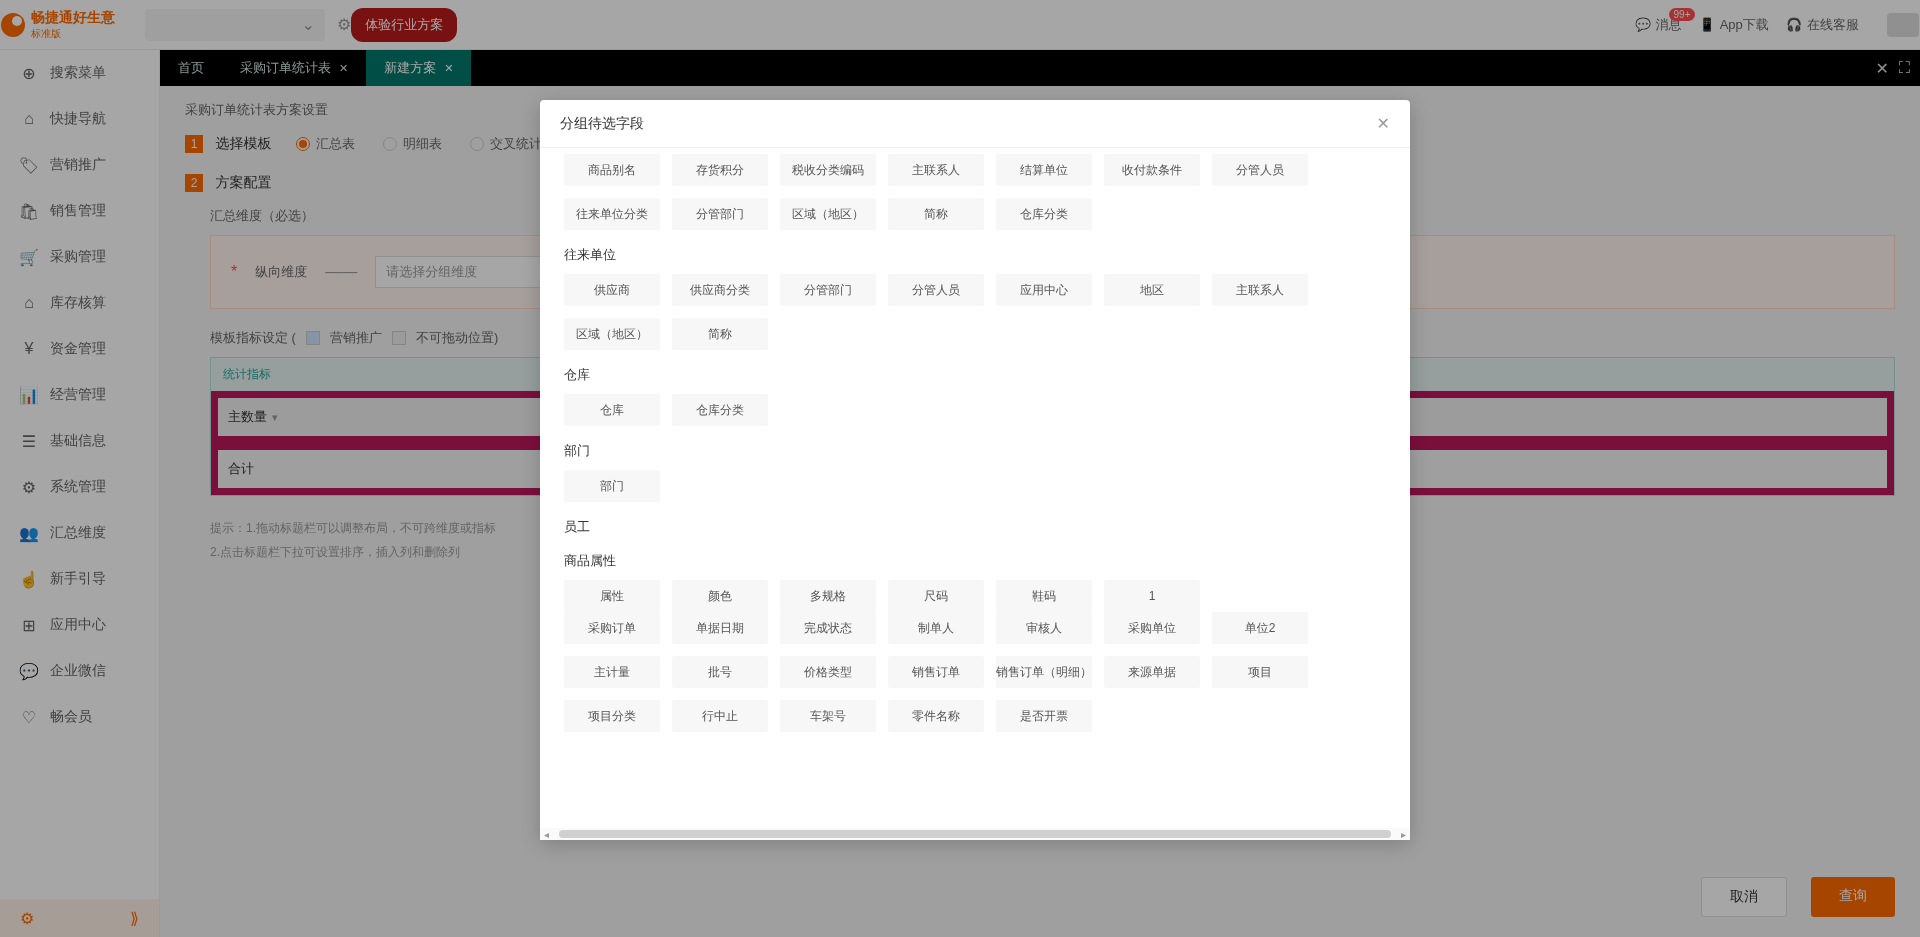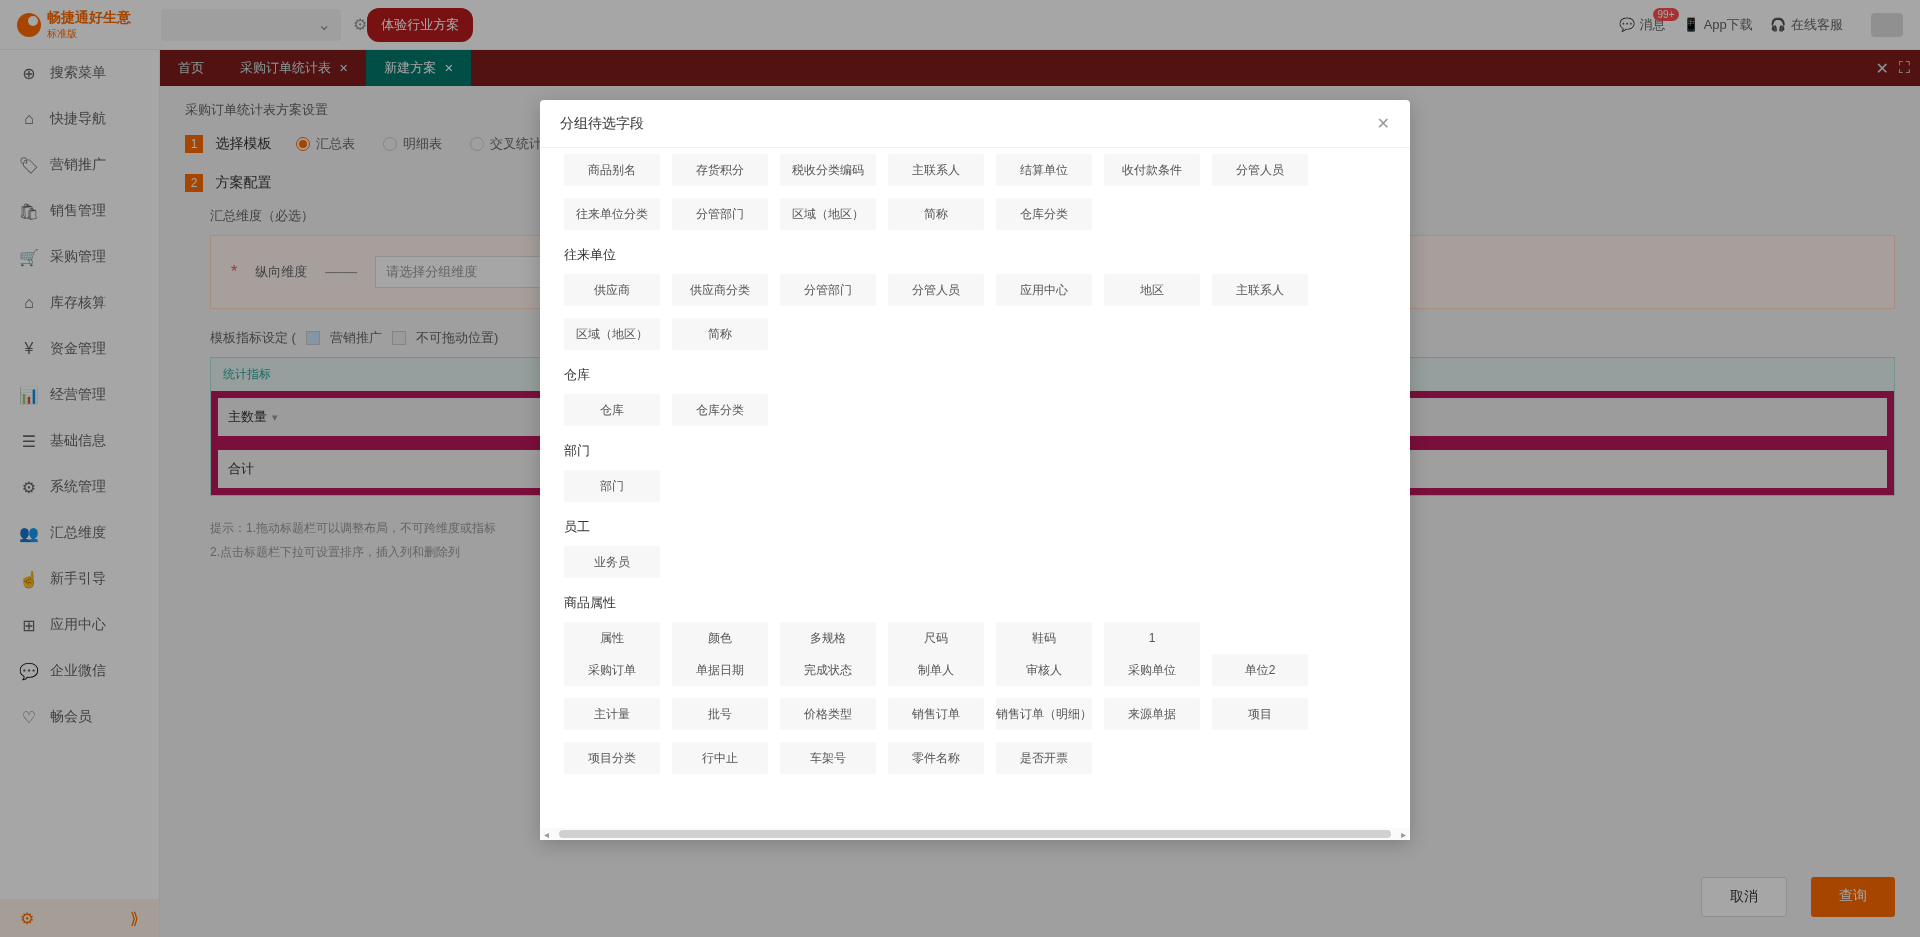--- a/index.html
+++ b/index.html
@@ -1,19 +1,19 @@
 <!DOCTYPE html>
 <html><head>
 <meta charset="utf-8">
 <style>
 * { margin: 0; padding: 0; box-sizing: border-box; font-family: "Microsoft YaHei", "PingFang SC", sans-serif; }
 body { background: #f5f5f5; width: 1920px; height: 937px; overflow: hidden; position: relative; }
 
 
-.header { height: 50px; background: #fff; display: flex; align-items: center; padding: 0 17px; border-bottom: 1px solid #eee; }
+.header { height: 50px; background: #fff; display: flex; align-items: center; padding: 0 1px; border-bottom: 1px solid #eee; }
 .logo { display: flex; align-items: center; gap: 6px; }
 .logo-icon { width: 24px; height: 24px; background: #ff6a00; border-radius: 50%; position: relative; }
 .logo-icon::after { content: ''; position: absolute; width: 10px; height: 10px; background: #fff; border-radius: 50%; top: 3px; right: 3px; }
 .logo-text { color: #ff6a00; font-size: 14px; font-weight: bold; }
 .logo-sub { color: #ff6a00; font-size: 10px; }
 .selector { margin-left: 30px; width: 180px; height: 32px; background: #f5f5f5; border-radius: 4px; display: flex; align-items: center; justify-content: flex-end; padding: 0 10px; color: #999; }
 .gear { margin-left: 12px; color: #999; font-size: 16px; cursor: pointer; }
 .trial-btn { background: #b91c1c; color: #fff; padding: 8px 14px; border-radius: 12px; font-size: 13px; cursor: pointer; }
 .header-right { margin-left: auto; display: flex; align-items: center; gap: 18px; color: #666; font-size: 13px; }
 .hr-item { display: flex; align-items: center; gap: 4px; cursor: pointer; position: relative; }
@@ -21,21 +21,21 @@
 .avatar { width: 32px; height: 24px; background: #ddd; border-radius: 4px; margin-left: 10px; }
 
 
 .sidebar { position: absolute; left: 0; top: 50px; bottom: 0; width: 160px; background: #fff; border-right: 1px solid #eee; }
 .side-item { display: flex; align-items: center; gap: 12px; padding: 14px 20px; color: #666; font-size: 14px; cursor: pointer; }
 .side-icon { width: 18px; height: 18px; display: flex; align-items: center; justify-content: center; font-size: 16px; }
 .side-footer { position: absolute; bottom: 0; left: 0; right: 0; height: 38px; background: #fff3e6; display: flex; align-items: center; justify-content: space-between; padding: 0 20px; }
 .side-footer-icon { color: #ff6a00; cursor: pointer; }
 
 
-.tabs { position: absolute; left: 160px; right: 0; top: 50px; height: 36px; background: #7f1d1d; display: flex; align-items: center; }
+.tabs { position: absolute; left: 160px; right: 0; top: 50px; height: 36px; background: #000000; display: flex; align-items: center; }
 .tab { padding: 0 18px; height: 36px; display: flex; align-items: center; gap: 8px; color: #cfe8e5; font-size: 13px; cursor: pointer; }
 .tab.active { background: #00796b; color: #fff; }
 .tab-close { font-size: 11px; }
 .tabs-right { margin-left: auto; display: flex; gap: 10px; padding-right: 10px; color: #cfe8e5; }
 
 
 .main { position: absolute; left: 160px; right: 0; top: 86px; bottom: 0; padding: 15px 25px; overflow: auto; }
 .page-title { font-size: 13px; color: #666; margin-bottom: 15px; }
 .section { margin-bottom: 20px; }
 .step-badge { display: inline-block; background: #ff6a00; color: #fff; width: 18px; height: 18px; text-align: center; line-height: 18px; font-size: 12px; margin-right: 8px; }
@@ -333,23 +333,20 @@
       <div class="field-group-title">仓库</div>
       <div class="chip-row">
         <div class="chip">仓库</div>
         <div class="chip">仓库分类</div>
       </div>
       <div class="field-group-title">部门</div>
       <div class="chip-row">
         <div class="chip">部门</div>
       </div>
       <div class="field-group-title">员工</div>
-      <div class="chip-row">
-        <div class="chip">业务员</div>
-      </div>
       <div class="field-group-title">商品属性</div>
       <div class="chip-row">
         <div class="chip">属性</div>
         <div class="chip">颜色</div>
         <div class="chip">多规格</div>
         <div class="chip">尺码</div>
         <div class="chip">鞋码</div>
         <div class="chip">1</div>
       </div>
       <div class="chip-row">

